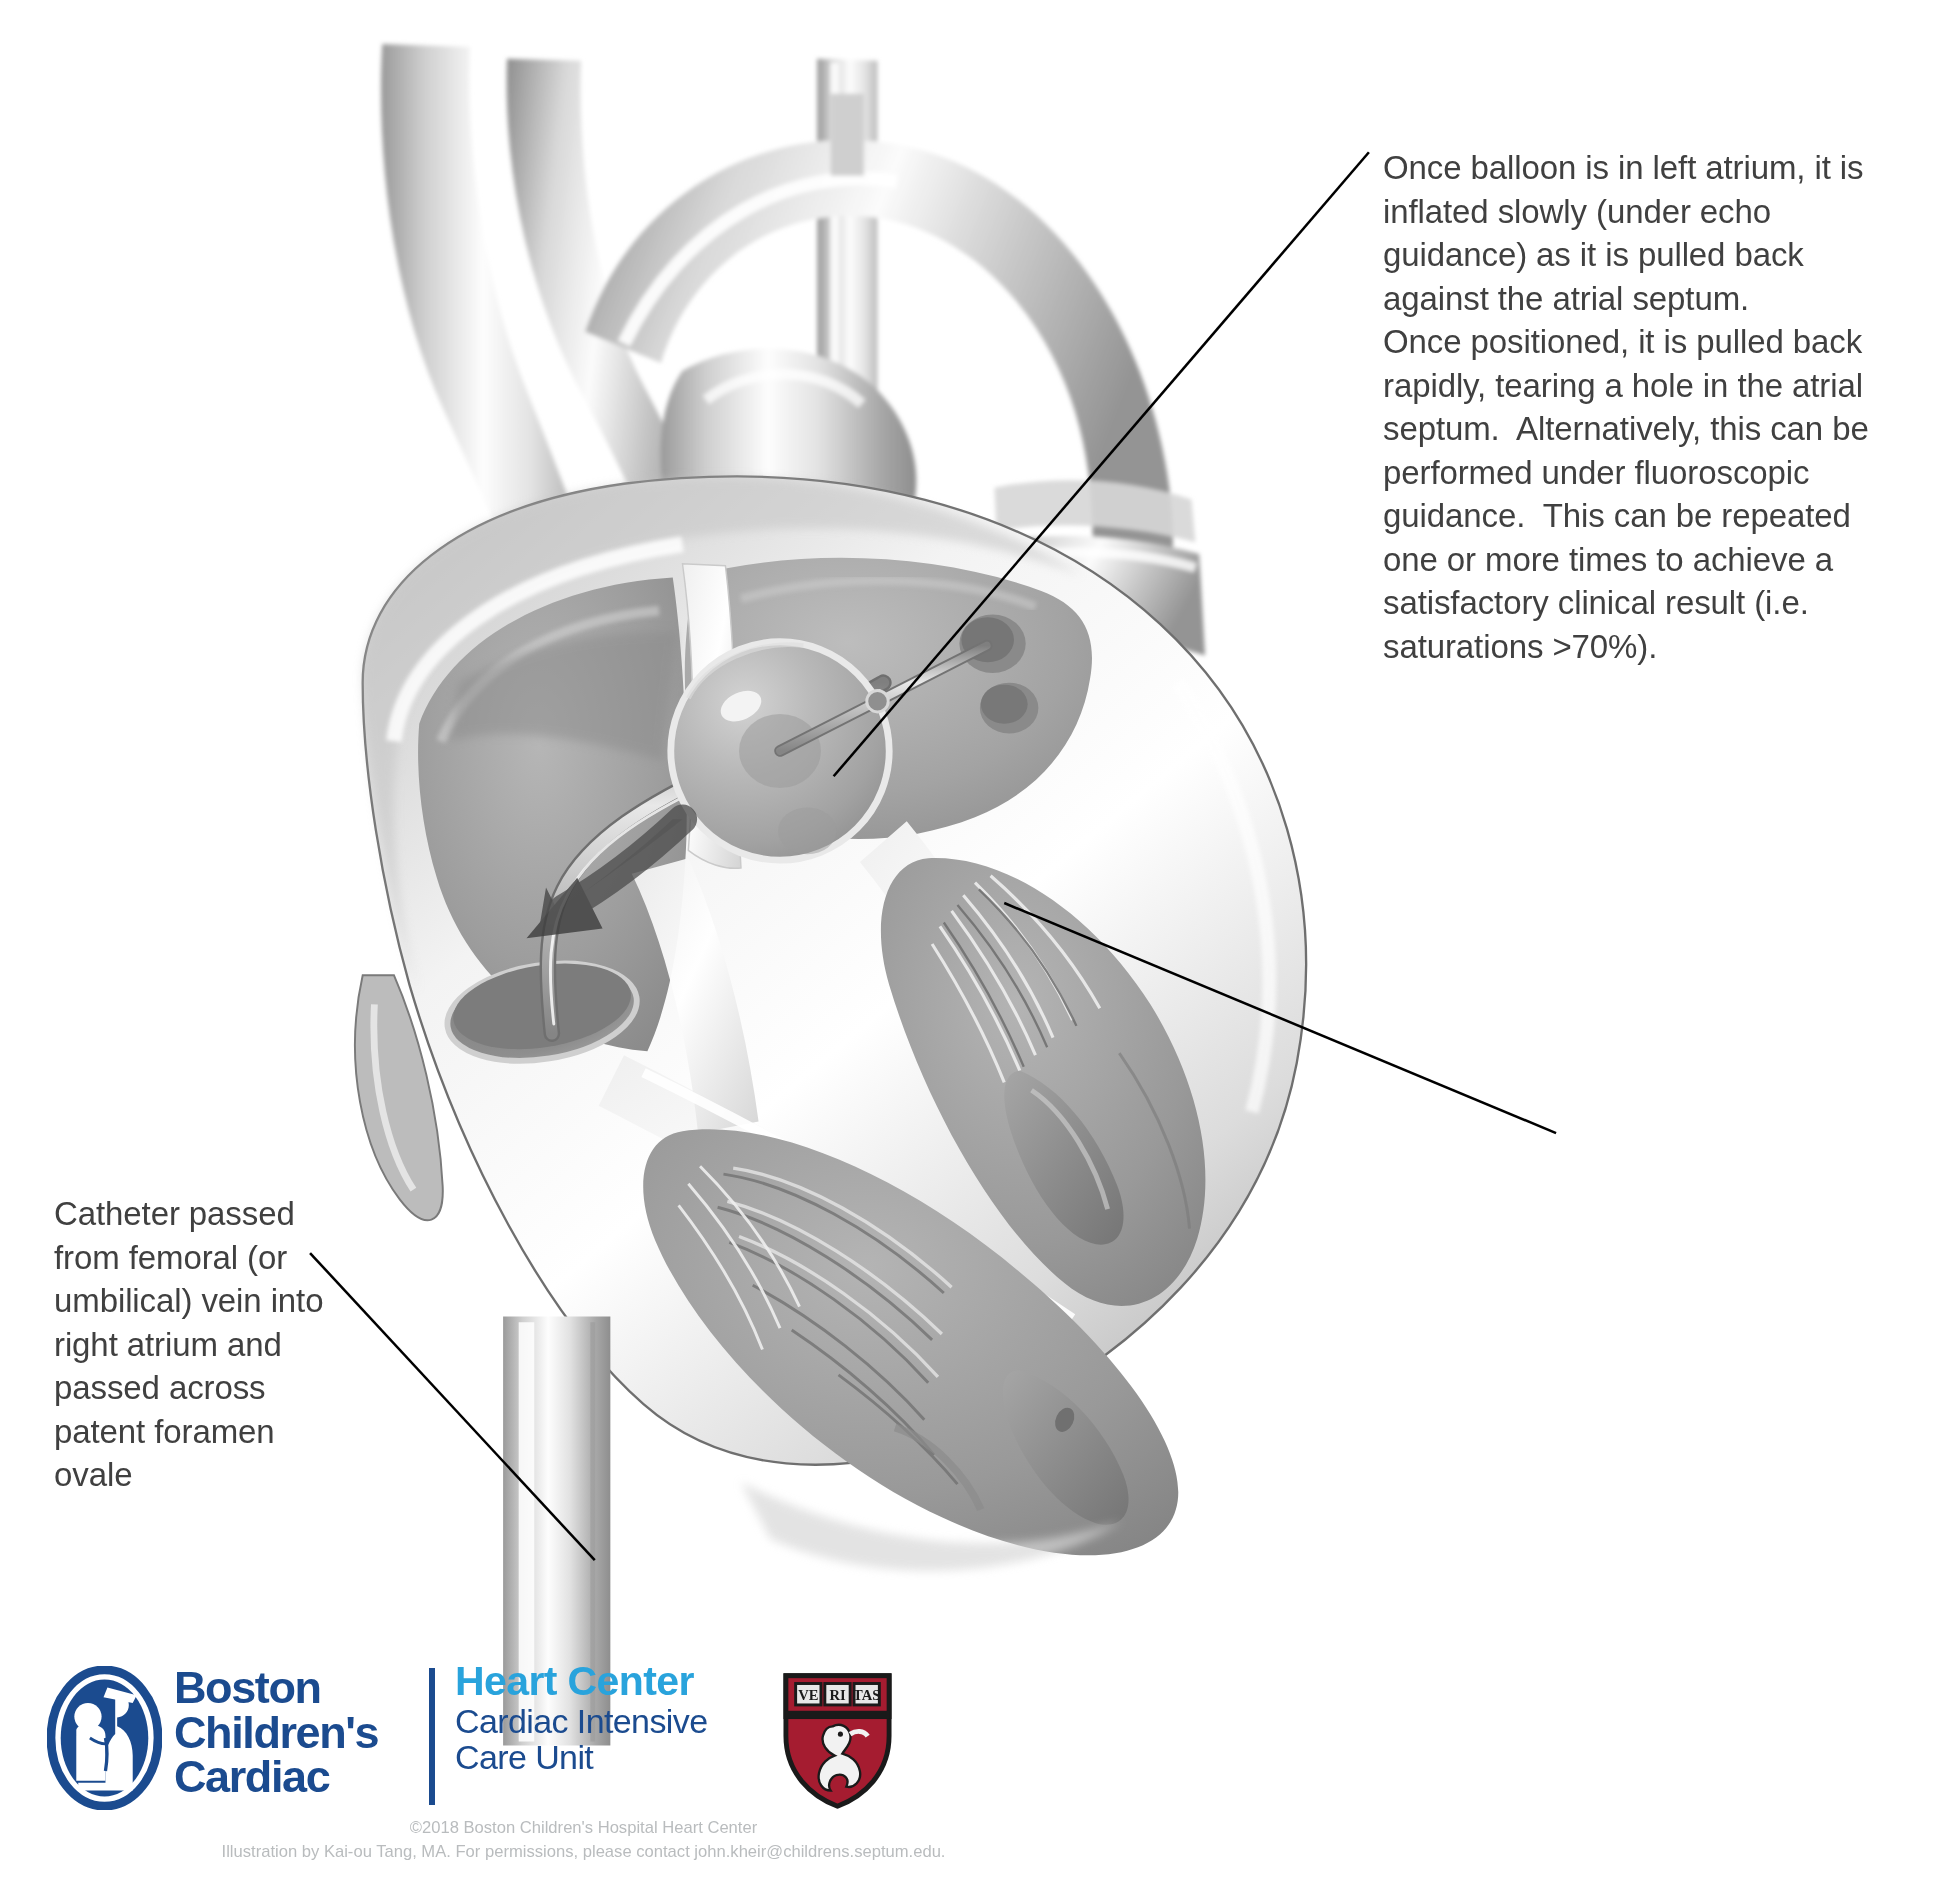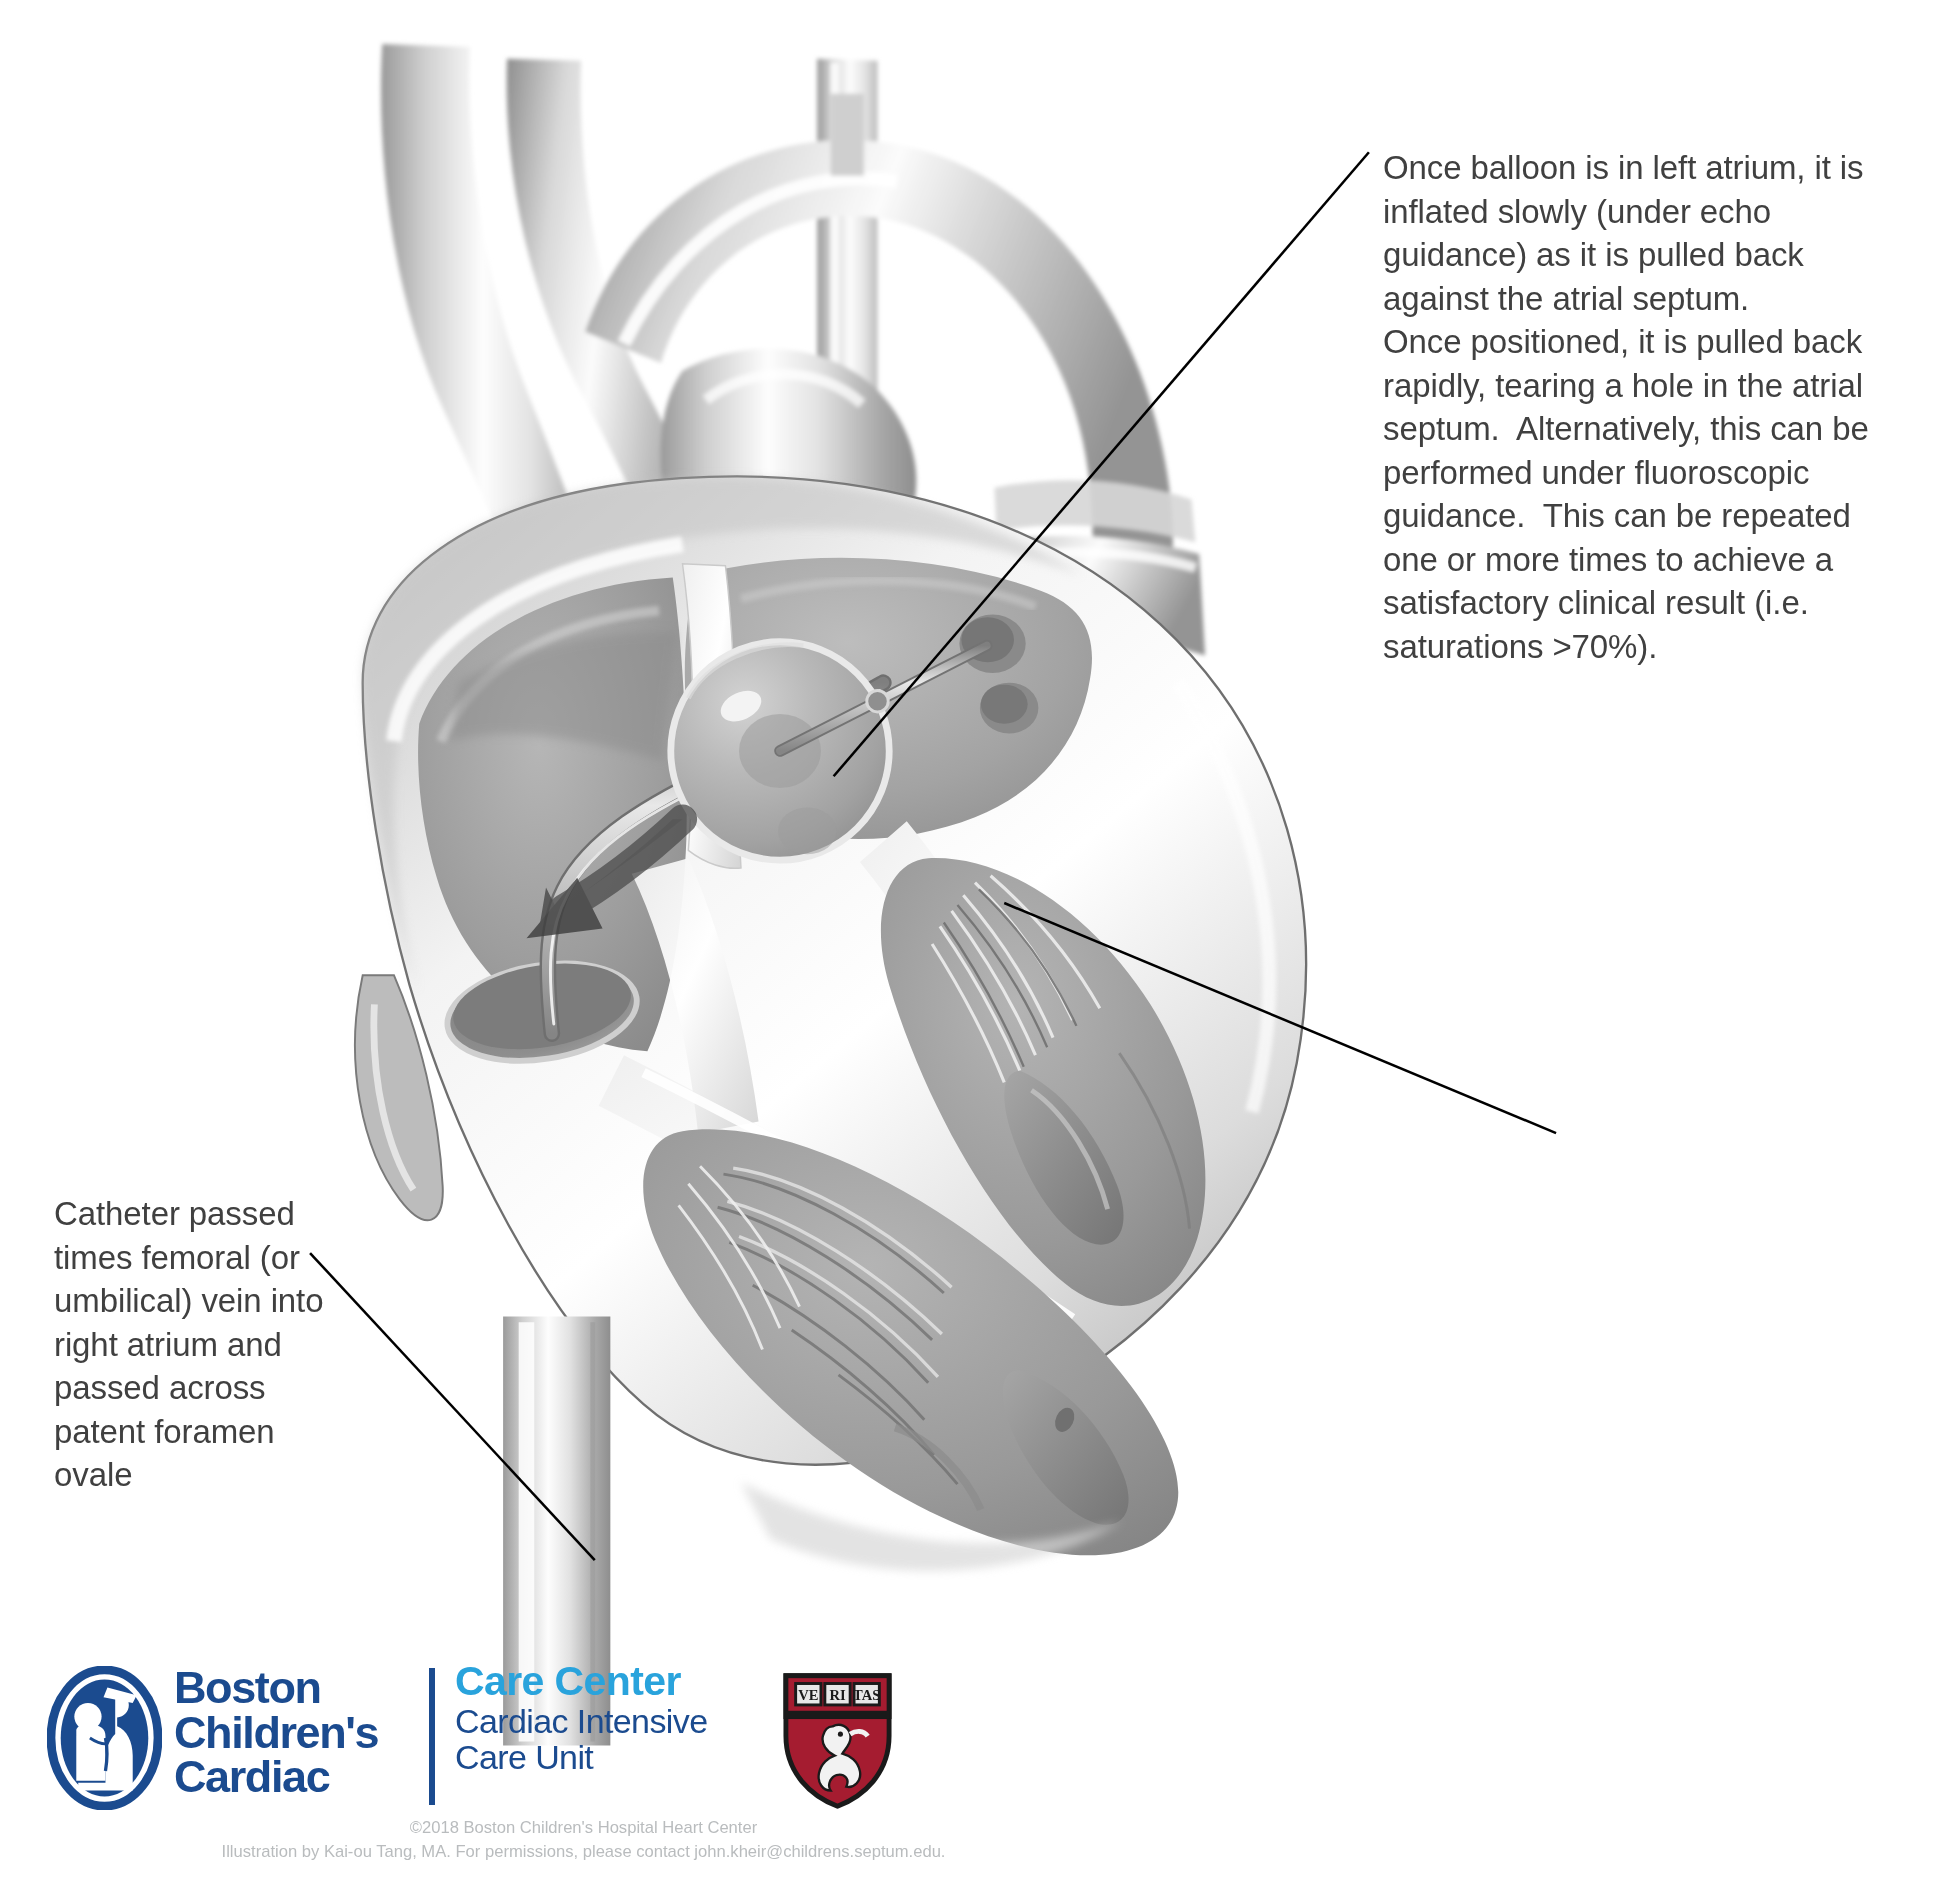--- a/index.html
+++ b/index.html
@@ -304,21 +304,21 @@
       <line x1="1404" y1="156" x2="855" y2="796"></line>
       <line x1="1596" y1="1162" x2="1030" y2="926"></line>
       <line x1="318" y1="1285" x2="610" y2="1600"></line>
     </g>
   </svg>
 
   <div class="anno" id="anno-balloon">Once balloon is in left atrium, it is inflated slowly (under echo guidance) as it is pulled back against the atrial septum.
 Once positioned, it is pulled back rapidly, tearing a hole in the atrial septum.  Alternatively, this can be performed under fluoroscopic guidance.  This can be repeated one or more times to achieve a satisfactory clinical result (i.e. saturations &gt;70%).</div>
 
 
-  <div class="anno" id="anno-catheter">Catheter passed times femoral (or umbilical) vein into right atrium and passed across patent foramen ovale</div>
+  <div class="anno" id="anno-catheter">Catheter passed from femoral (or umbilical) vein into right atrium and passed across patent foramen ovale</div>
 
   <div class="logobar">
 
     <svg class="bch-mark" viewBox="0 0 118 148">
       <ellipse cx="59" cy="74" rx="55" ry="70" fill="none" stroke="#1B4B8F" stroke-width="9"></ellipse>
       <ellipse cx="59" cy="74" rx="45" ry="60" fill="#1B4B8F"></ellipse>
 
       <path d="M70,26 C78,26 84,32 84,40 C84,47 79,52 72,53 L72,62
                C82,66 88,78 88,92 L88,122 L60,122 L60,96
                C60,86 64,76 70,70 Z" fill="#ffffff"></path>
@@ -333,21 +333,21 @@
 
     <div class="bch-words">
       <div>Boston</div>
       <div>Children's</div>
       <div>Cardiac</div>
     </div>
 
     <div class="vbar"></div>
 
     <div class="hc-words">
-      <div class="hc-title">Care Center</div>
+      <div class="hc-title">Heart Center</div>
       <div class="hc-sub">Cardiac Intensive</div>
       <div class="hc-sub">Care Unit</div>
     </div>
 
     <svg class="harvard" viewBox="0 0 130 150">
       <path d="M12,10 L118,10 L118,72 C118,110 92,134 65,144
                C38,134 12,110 12,72 Z" fill="#A51C30" stroke="#1a1a1a" stroke-width="5"></path>
       <rect x="12" y="10" width="106" height="42" fill="#A51C30" stroke="#1a1a1a" stroke-width="5"></rect>
 
       <g stroke="#1a1a1a" stroke-width="3">

